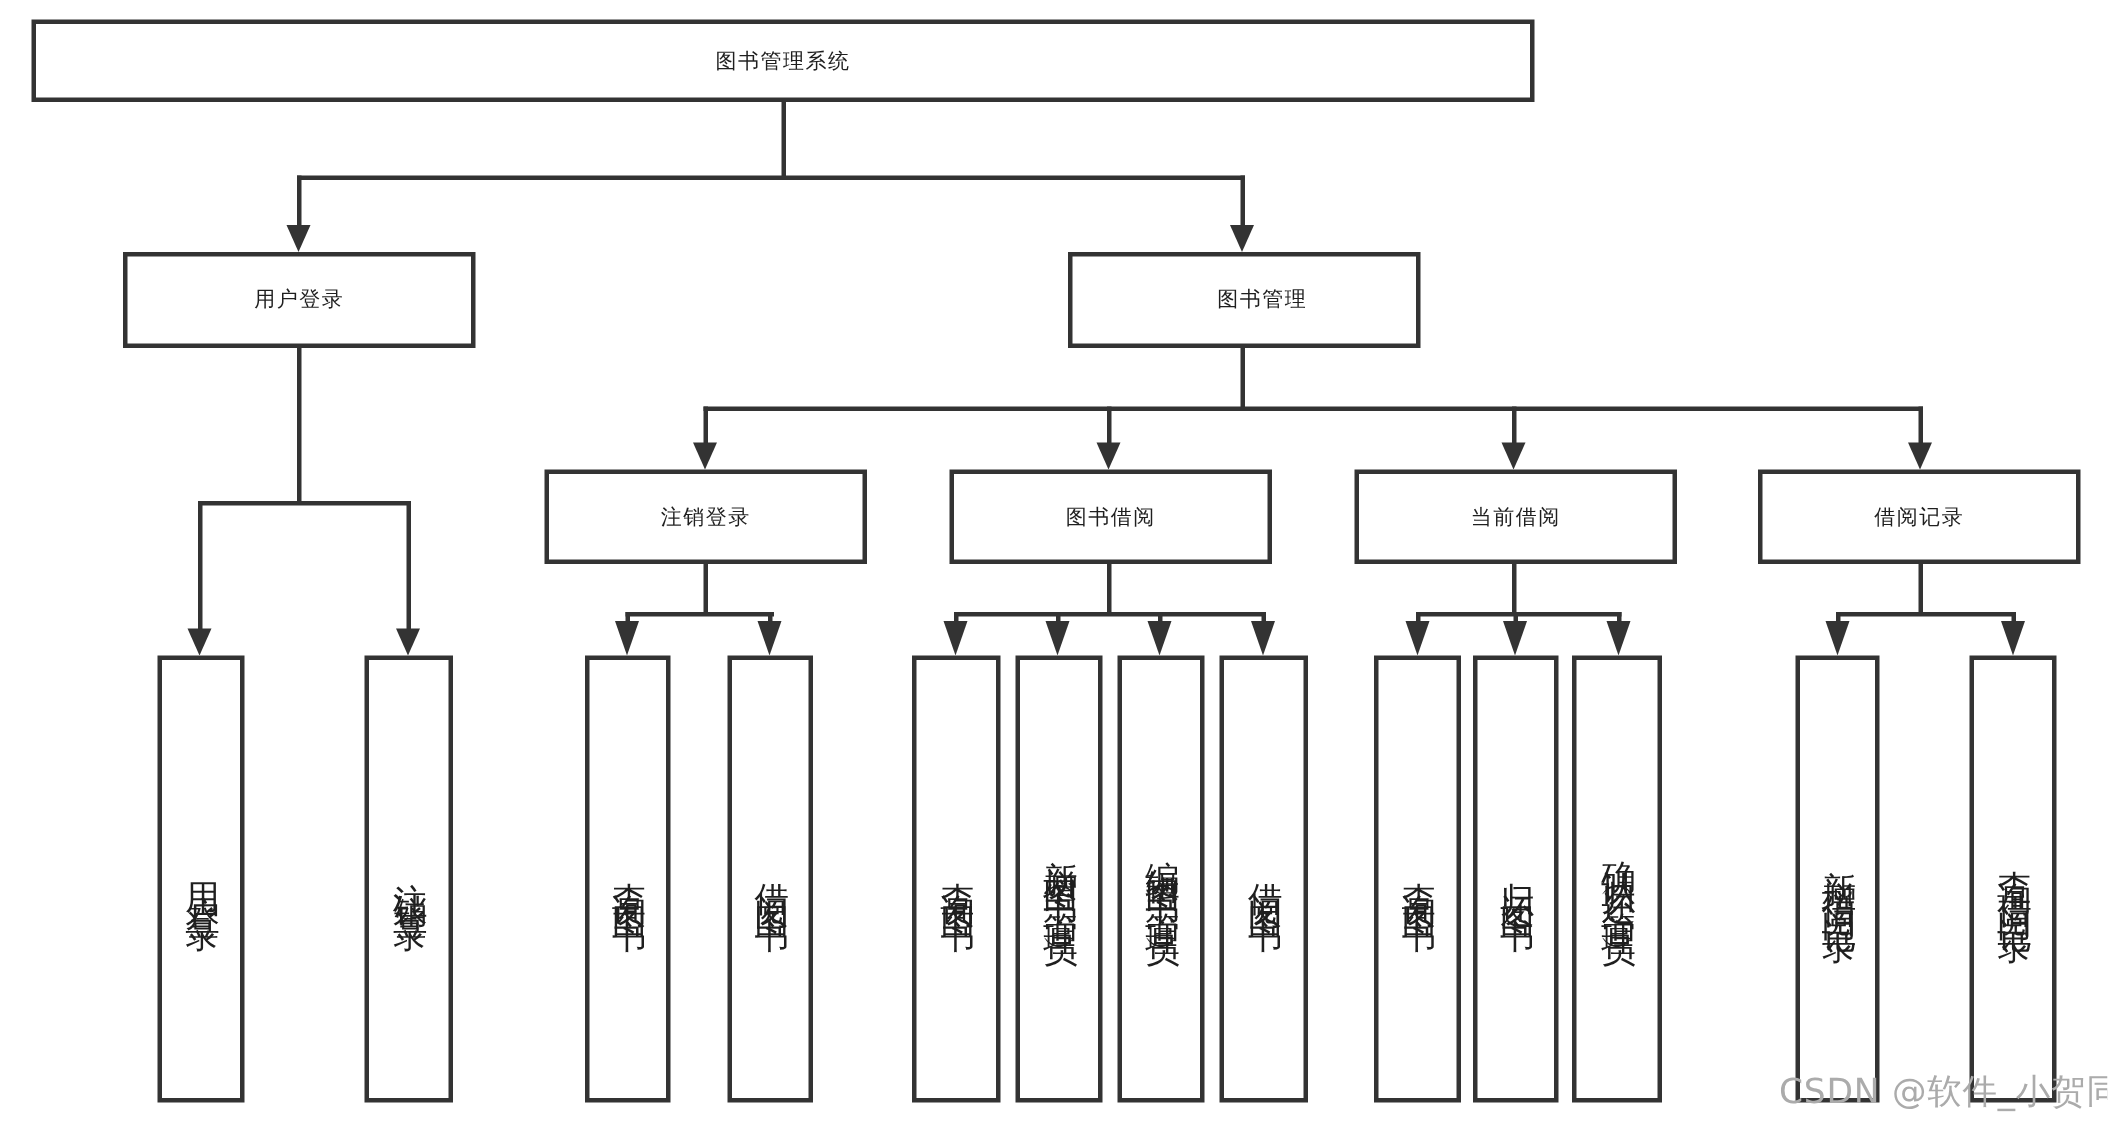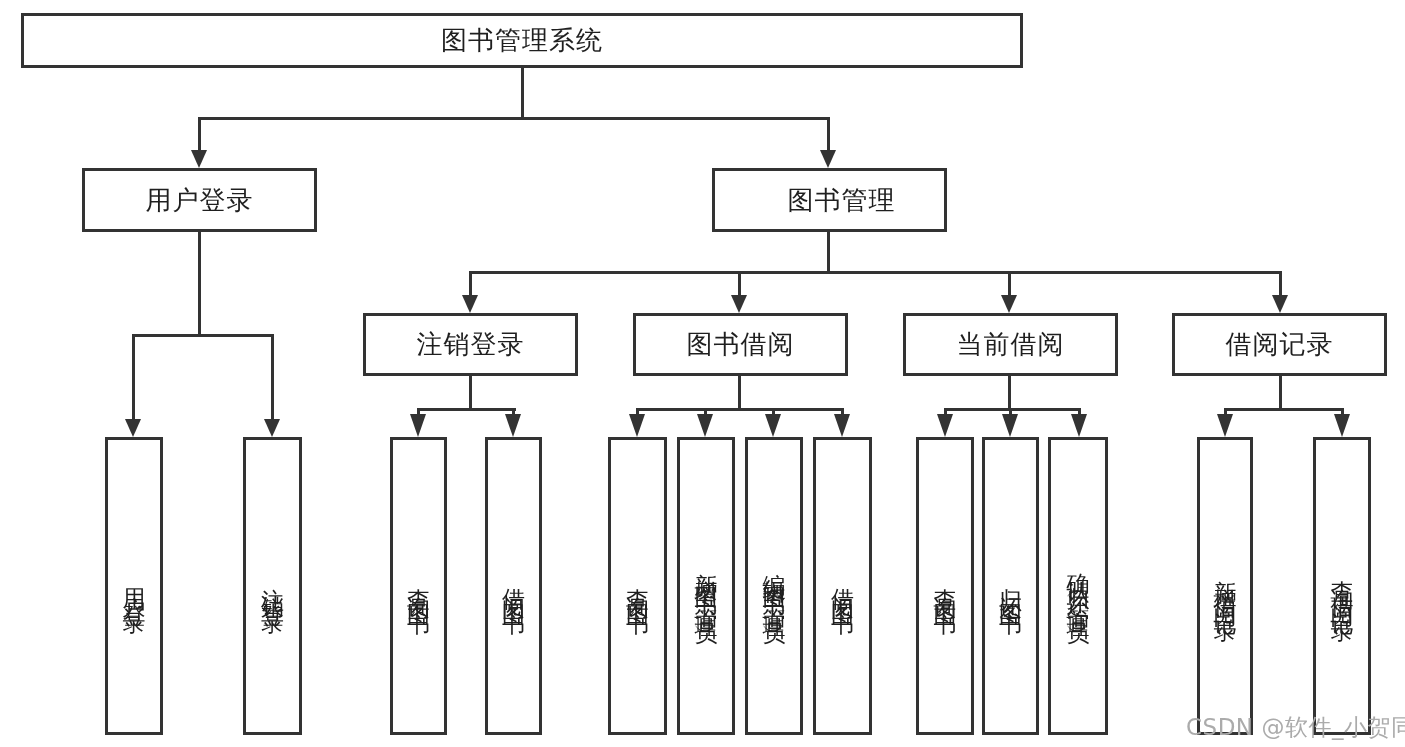--- a/index.html
+++ b/index.html
@@ -19,21 +19,21 @@
     position:absolute;
     box-sizing:border-box;
     border:3px solid var(--line);
     background:#ffffff;
     display:flex;
     align-items:center;
     justify-content:center;
     color:var(--text);
     z-index:2;
   }
-  .hbox{font-size:26px;letter-spacing:1px;}
+  .hbox{font-size:14px;letter-spacing:1px;}
   .vbox{font-size:23px;}
   .vbox .vtext{
     writing-mode:vertical-rl;
     text-orientation:mixed;
     letter-spacing:8px;
     line-height:1;
     white-space:nowrap;
   }
   .vbox .vtext.tight{letter-spacing:7px;}
   .ln{position:absolute;background:var(--line);z-index:1;}

